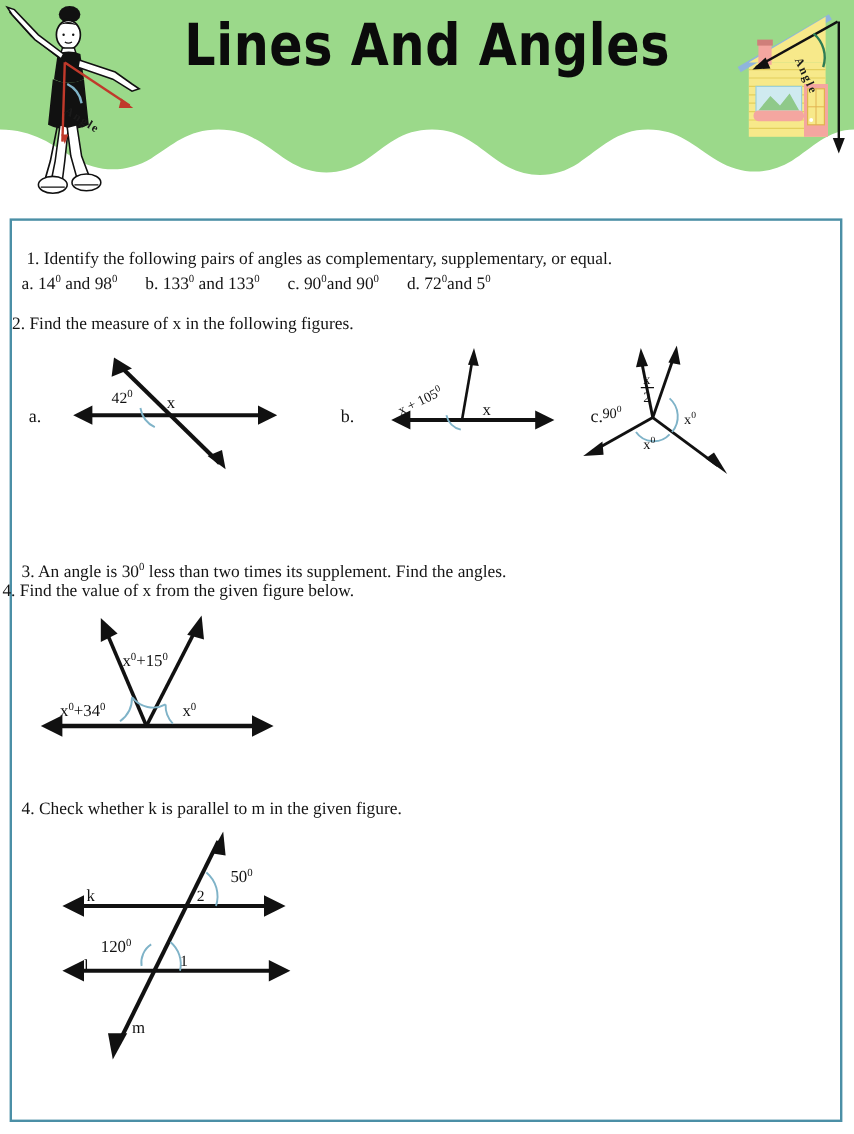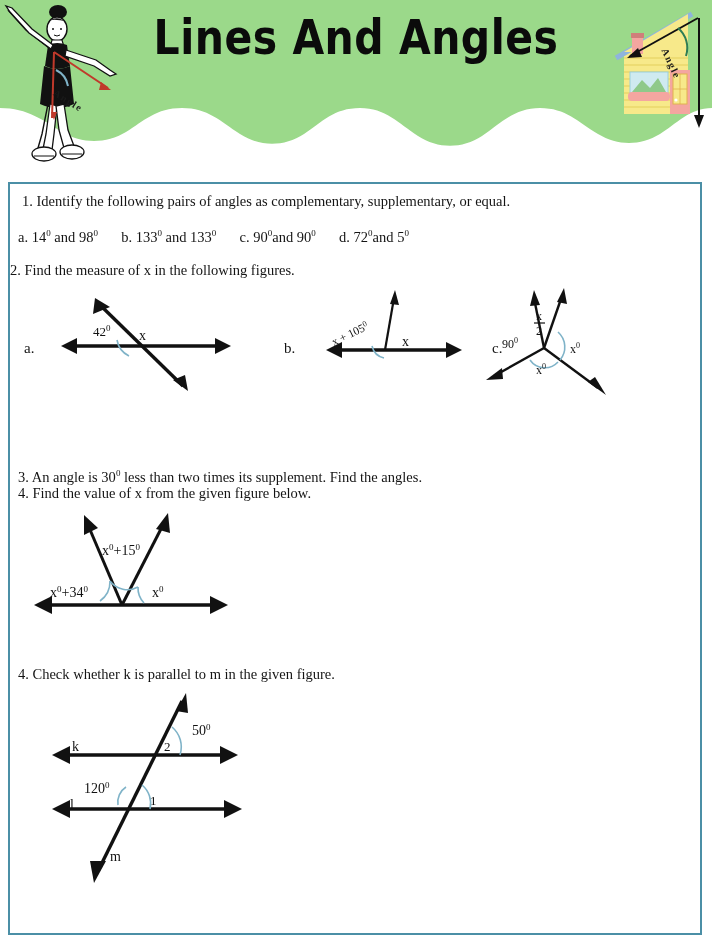--- a/index.html
+++ b/index.html
@@ -103,25 +103,25 @@
     font-size: 14.5px;
     color: #141414;
     white-space: nowrap;
   }
   sup.deg {
     font-size: 0.62em;
     vertical-align: super;
     line-height: 0;
   }
 
-  #q1-text   { left: 22px; top: 193px; }
+  #q1-text   { left: 22px; top: 208px; }
   #q1-items  { left: 18px; top: 229px; }
   #q2-text   { left: 10px; top: 262px; }
   #q3-text   { left: 18px; top: 469px; }
-  #q4-text   { left: 18px; top: 485px; }
+  #q4-text   { left: 2px; top: 485px; }
   #q5-text   { left: 18px; top: 666px; }
 
   .item-gap { display: inline-block; width: 16px; }
 
   .fig-label {
     position: absolute;
     font-family: "Liberation Serif", serif;
     font-size: 15px;
     color: #141414;
   }

